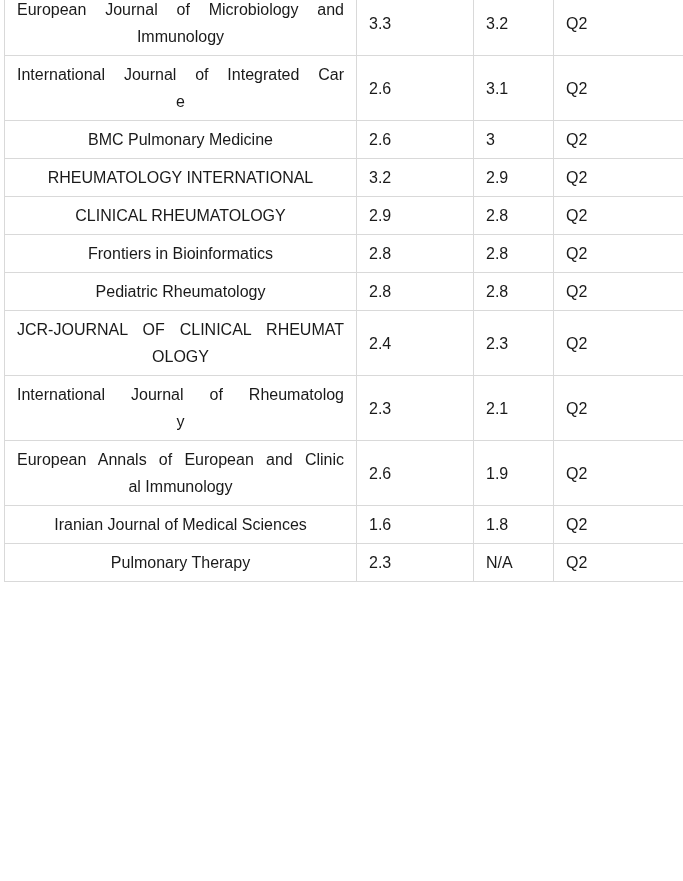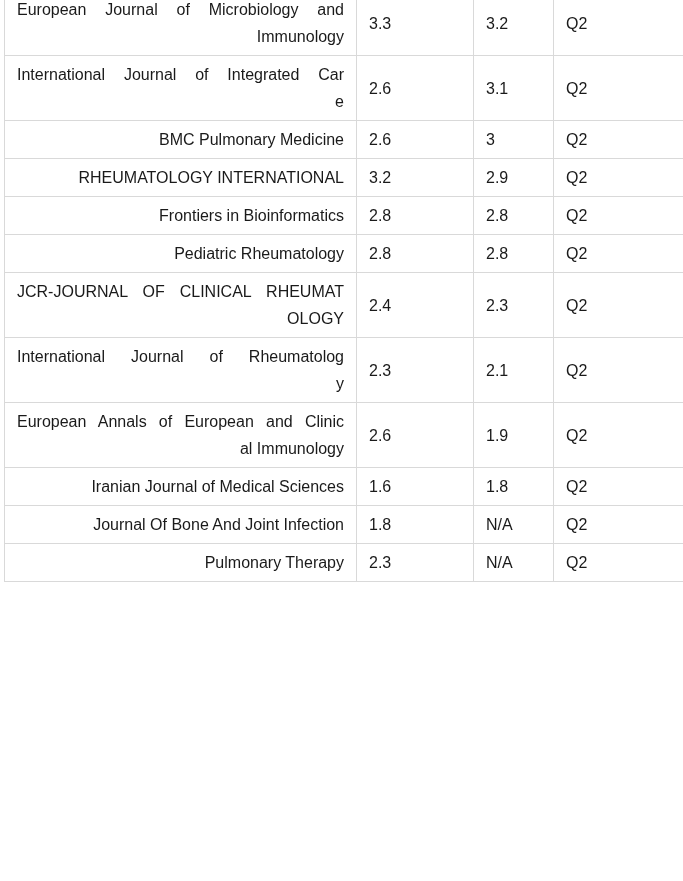--- a/index.html
+++ b/index.html
@@ -30,21 +30,21 @@
     padding: 5px 12px;
     overflow: hidden;
   }
   td.name-cell {
     padding: 5px 7px;
   }
   td.quartile-cell {
     border-right: none; 
   }
   .name-line {
-    text-align: right;
+    text-align: center;
     white-space: nowrap;
   }
   
   .name-line.jline {
     text-align: justify;
     text-align-last: justify;
   }
 </style>
 </head>
 <body>
@@ -87,20 +87,28 @@
         <tr>
           <td class="name-cell">
             <div class="name-line">RHEUMATOLOGY INTERNATIONAL</div>
           </td>
           <td>3.2</td>
           <td>2.9</td>
           <td class="quartile-cell">Q2</td>
         </tr>
         <tr>
           <td class="name-cell">
+            <div class="name-line">CLINICAL RHEUMATOLOGY</div>
+          </td>
+          <td>2.9</td>
+          <td>2.8</td>
+          <td class="quartile-cell">Q2</td>
+        </tr>
+        <tr>
+          <td class="name-cell">
             <div class="name-line">Frontiers in Bioinformatics</div>
           </td>
           <td>2.8</td>
           <td>2.8</td>
           <td class="quartile-cell">Q2</td>
         </tr>
         <tr>
           <td class="name-cell">
             <div class="name-line">Pediatric Rheumatology</div>
           </td>
@@ -138,28 +146,20 @@
         <tr>
           <td class="name-cell">
             <div class="name-line">Iranian Journal of Medical Sciences</div>
           </td>
           <td>1.6</td>
           <td>1.8</td>
           <td class="quartile-cell">Q2</td>
         </tr>
         <tr>
           <td class="name-cell">
-            <div class="name-line">Journal Of Bone And Joint Infection</div>
-          </td>
-          <td>1.8</td>
-          <td>N/A</td>
-          <td class="quartile-cell">Q2</td>
-        </tr>
-        <tr>
-          <td class="name-cell">
             <div class="name-line">Pulmonary Therapy</div>
           </td>
           <td>2.3</td>
           <td>N/A</td>
           <td class="quartile-cell">Q2</td>
         </tr>
       </tbody>
   </table>
 </div>
 

